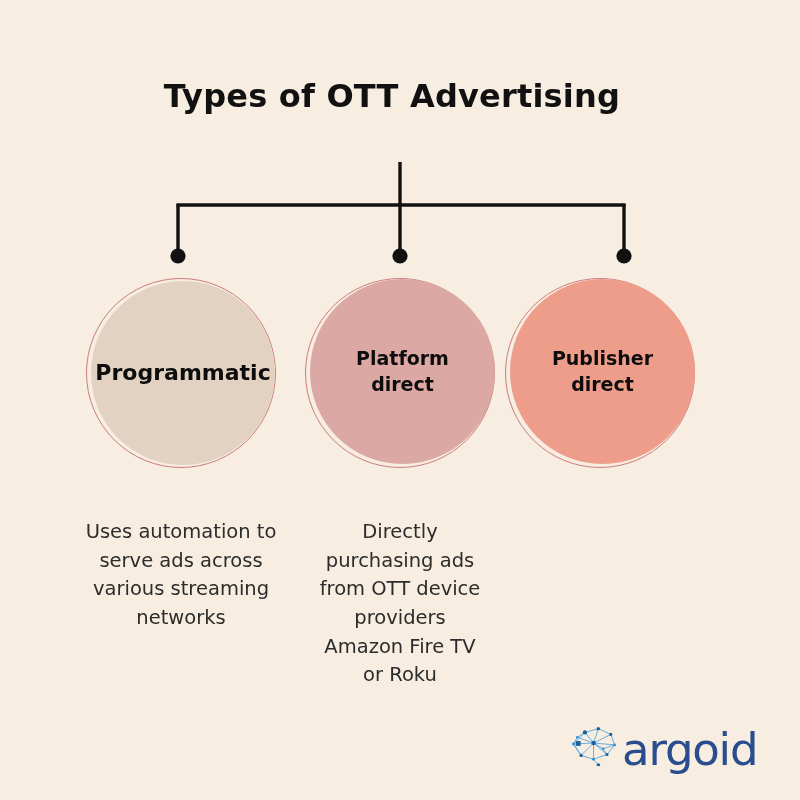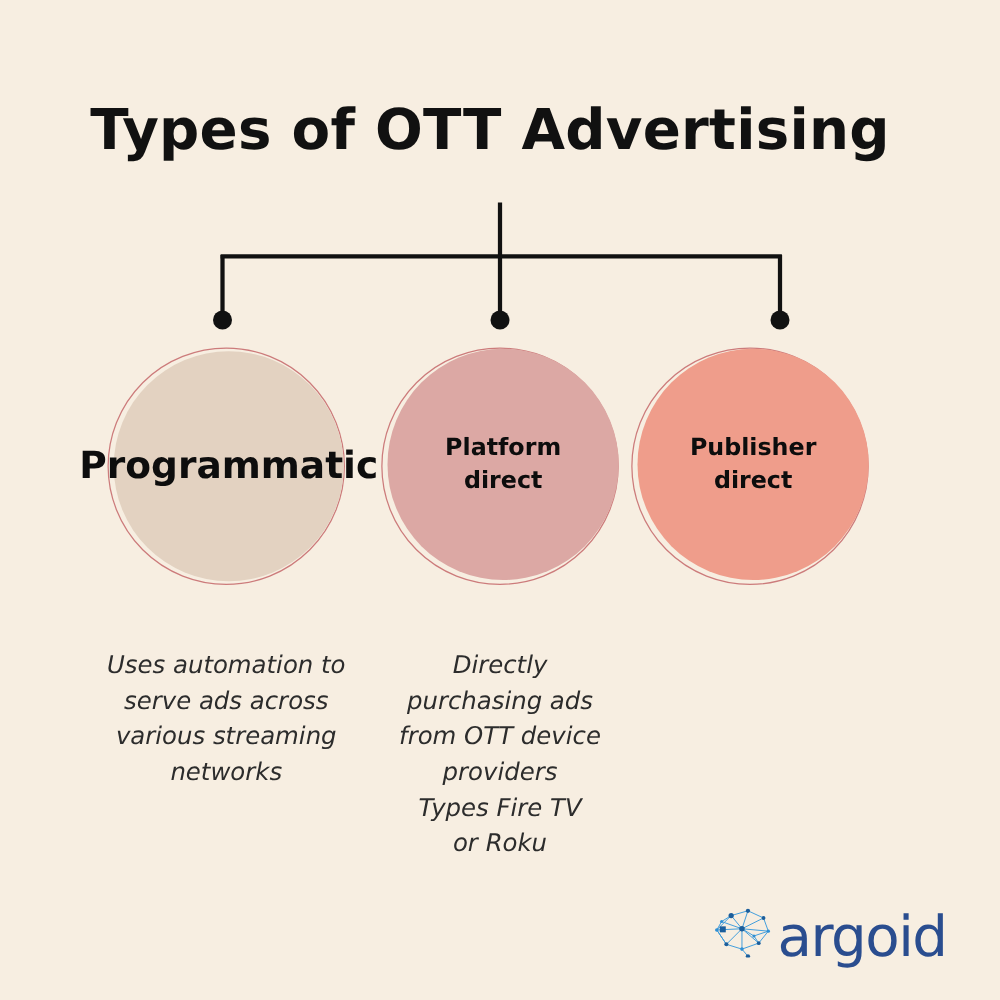--- a/index.html
+++ b/index.html
@@ -20,21 +20,21 @@
     background: #F7EEE1;
   }
 
   
   #page-title {
     position: absolute;
     top: 77px;
     left: 0;
     width: 784px;
     text-align: center;
-    font-size: 45px;
+    font-size: 32px;
     font-weight: bold;
     color: #111111;
     letter-spacing: 0.2px;
     font-family: "DejaVu Sans", sans-serif;
   }
 
   
   #connector {
     position: absolute;
     top: 0;
@@ -106,34 +106,33 @@
   .circle-label {
     font-size: 19px;
     font-weight: bold;
     color: #0d0d0d;
     text-align: center;
     line-height: 1.36;
     font-family: "DejaVu Sans", sans-serif;
     padding: 0 6px;
     white-space: pre-line;
   }
-  #circle-label-0 { font-size: 30px; }
+  #circle-label-0 { font-size: 22px; }
 
   .caption {
     position: absolute;
     top: 240px;
     left: 0;
     width: 240px;
     text-align: center;
     font-size: 19.5px;
     line-height: 1.47;
     color: #2c2c2c;
     font-family: "DejaVu Sans", sans-serif;
     white-space: pre-line;
-    font-style: italic;
   }
 
   
   #logo {
     position: absolute;
     left: 568px;
     top: 712px;
     width: 195px;
     height: 62px;
     display: flex;
@@ -195,21 +194,21 @@
       <div class="circle-ring"></div>
       <div class="circle-body" id="circle-body-1">
         <span class="circle-label">Platform
 direct</span>
       </div>
     </div>
     <div class="caption">Directly
 purchasing ads
 from OTT device
 providers
-Types Fire TV
+Amazon Fire TV
 or Roku</div>
   </div>
 
   <div class="branch" id="branch-2">
     <div class="circle-wrap">
       <div class="circle-ring"></div>
       <div class="circle-body" id="circle-body-2">
         <span class="circle-label">Publisher
 direct</span>
       </div>

